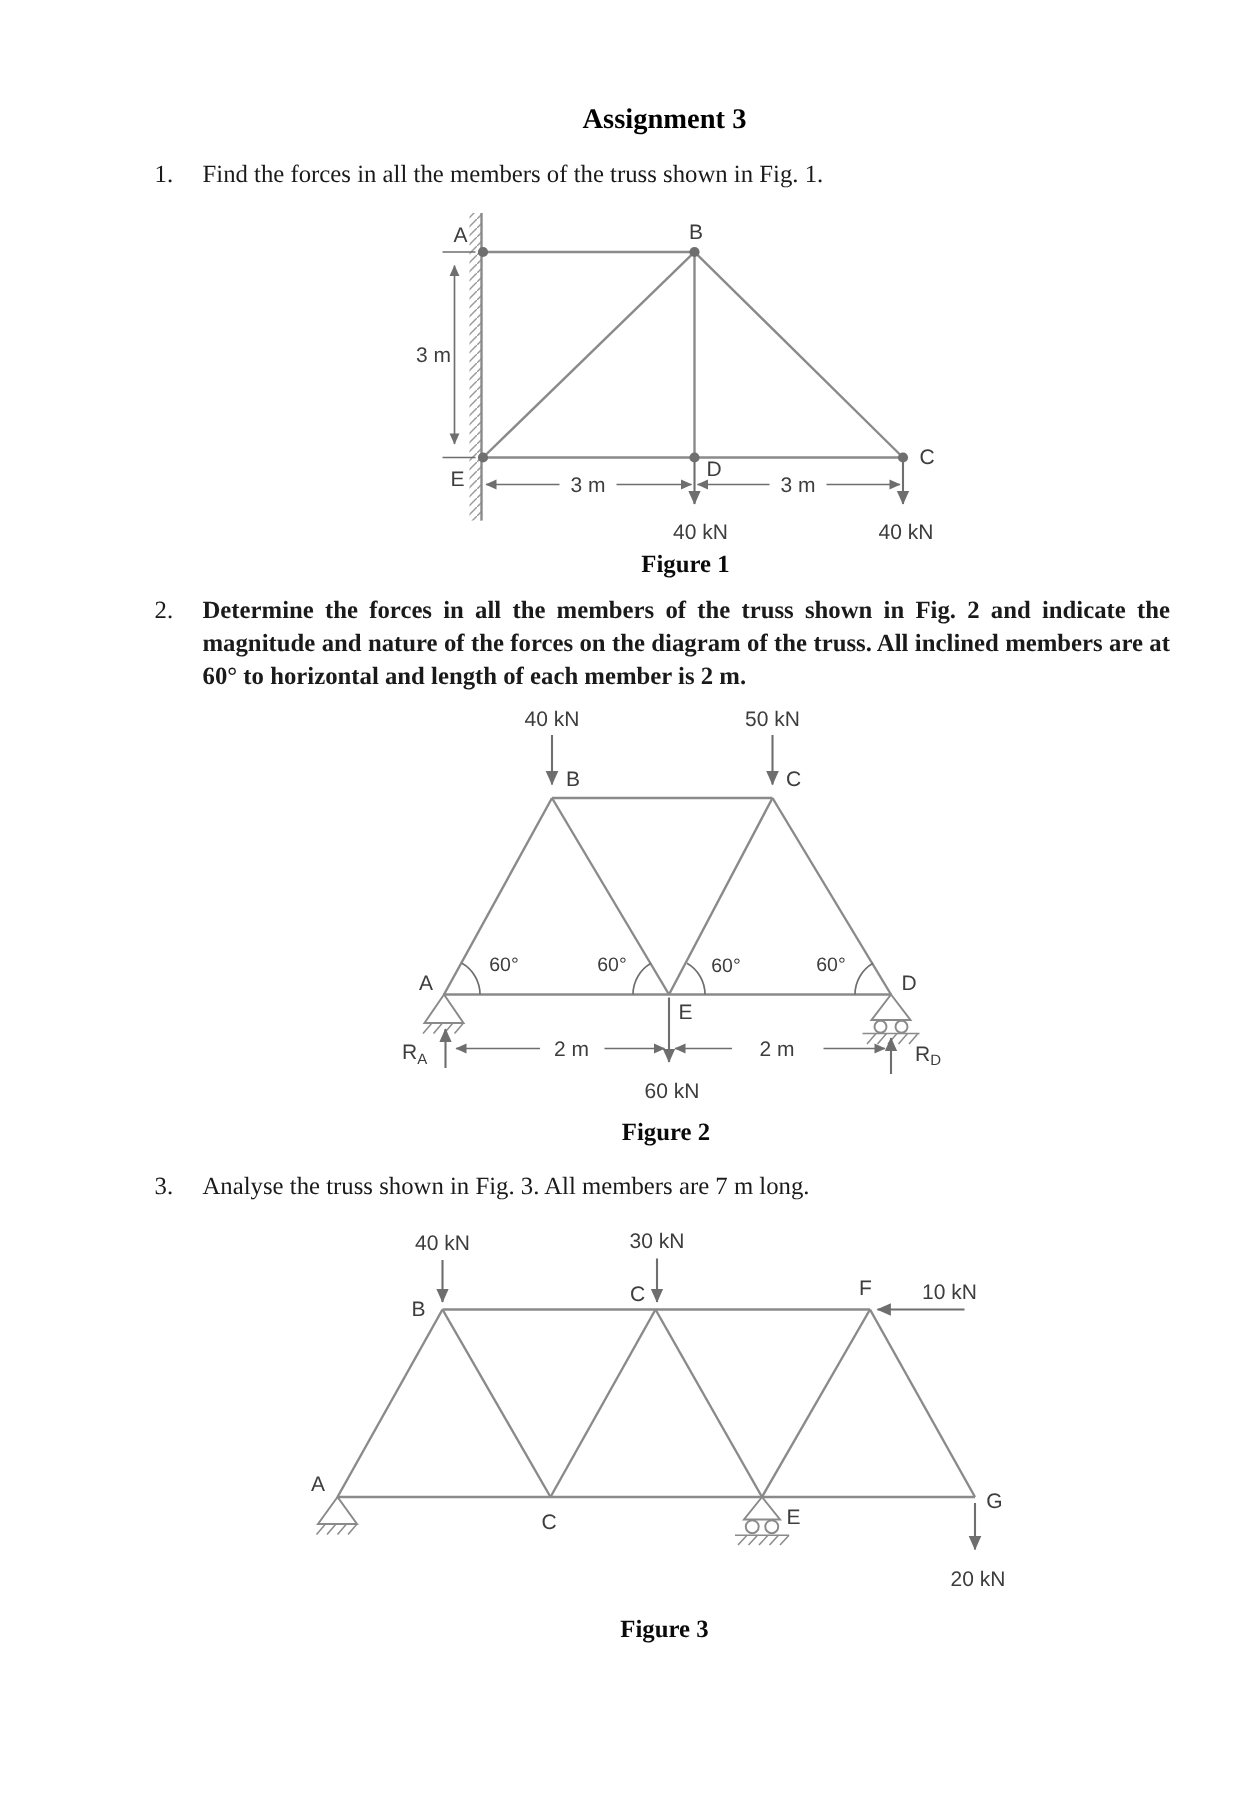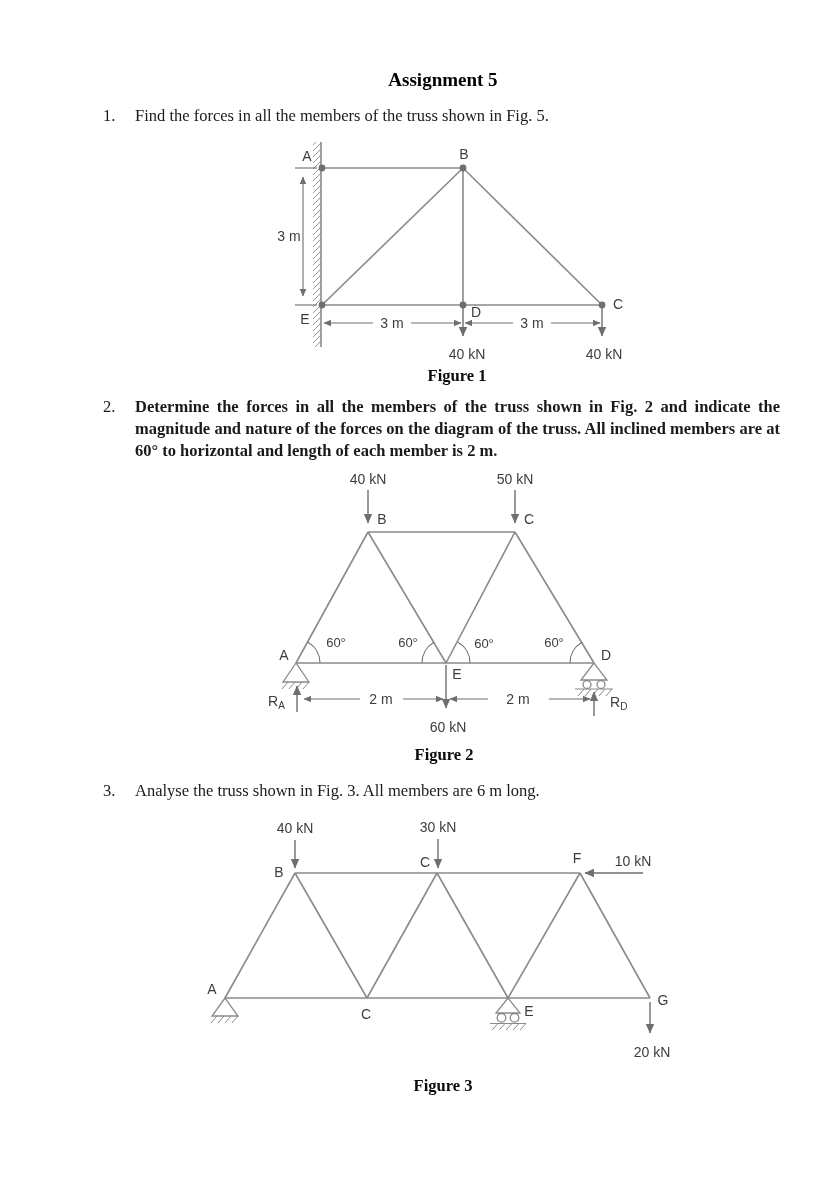--- a/index.html
+++ b/index.html
@@ -51,25 +51,25 @@
     <defs>
       <marker id="ah" viewBox="0 0 10 10" refX="8.5" refY="5" markerWidth="7.5" markerHeight="7.5" orient="auto-start-reverse">
         <path d="M0,1 L9,5 L0,9 Z" fill="#6e6e6e"></path>
       </marker>
       <pattern id="wallHatch" patternUnits="userSpaceOnUse" width="6" height="6">
         <path d="M0,6 L6,0" stroke="#9a9a9a" stroke-width="1"></path>
       </pattern>
     </defs>
   </svg>
 
-  <div class="page-title">Assignment 5</div>
+  <div class="page-title">Assignment 3</div>
 
   <div class="question" id="q1">
     <span class="qnum">1.</span>
-    <span class="qtext">Find the forces in all the members of the truss shown in Fig. 5.</span>
+    <span class="qtext">Find the forces in all the members of the truss shown in Fig. 1.</span>
   </div>
 
   <svg id="fig1" width="380" height="250" viewBox="0 0 380 250">
     <g>
       <rect x="43" y="2" width="8" height="205" fill="url(#wallHatch)"></rect>
       <line class="member" x1="51" y1="2" x2="51" y2="207"></line>
     </g>
     <g>
       <line class="member" x1="52" y1="28" x2="193" y2="28"></line>
       <line class="member" x1="52" y1="165" x2="332" y2="165"></line>
@@ -181,21 +181,21 @@
       <text class="nlabel mid" x="122" y="54">B</text>
       <text class="nlabel mid" x="269" y="54">C</text>
       <text class="nlabel mid" x="346" y="190">D</text>
       <text class="nlabel mid" x="197" y="209">E</text>
     </g>
     <text class="cap" x="184" y="290">Figure 2</text>
   </svg>
 
   <div class="question" id="q3">
     <span class="qnum">3.</span>
-    <span class="qtext">Analyse the truss shown in Fig. 3. All members are 6 m long.</span>
+    <span class="qtext">Analyse the truss shown in Fig. 3. All members are 7 m long.</span>
   </div>
 
   <svg id="fig3" width="500" height="290" viewBox="0 0 500 290">
     <g>
       <line class="member" x1="40" y1="178" x2="465" y2="178"></line>
       <line class="member" x1="110" y1="53" x2="395" y2="53"></line>
       <line class="member" x1="40" y1="178" x2="110" y2="53"></line>
       <line class="member" x1="110" y1="53" x2="182" y2="178"></line>
       <line class="member" x1="182" y1="178" x2="252" y2="53"></line>
       <line class="member" x1="252" y1="53" x2="323" y2="178"></line>

